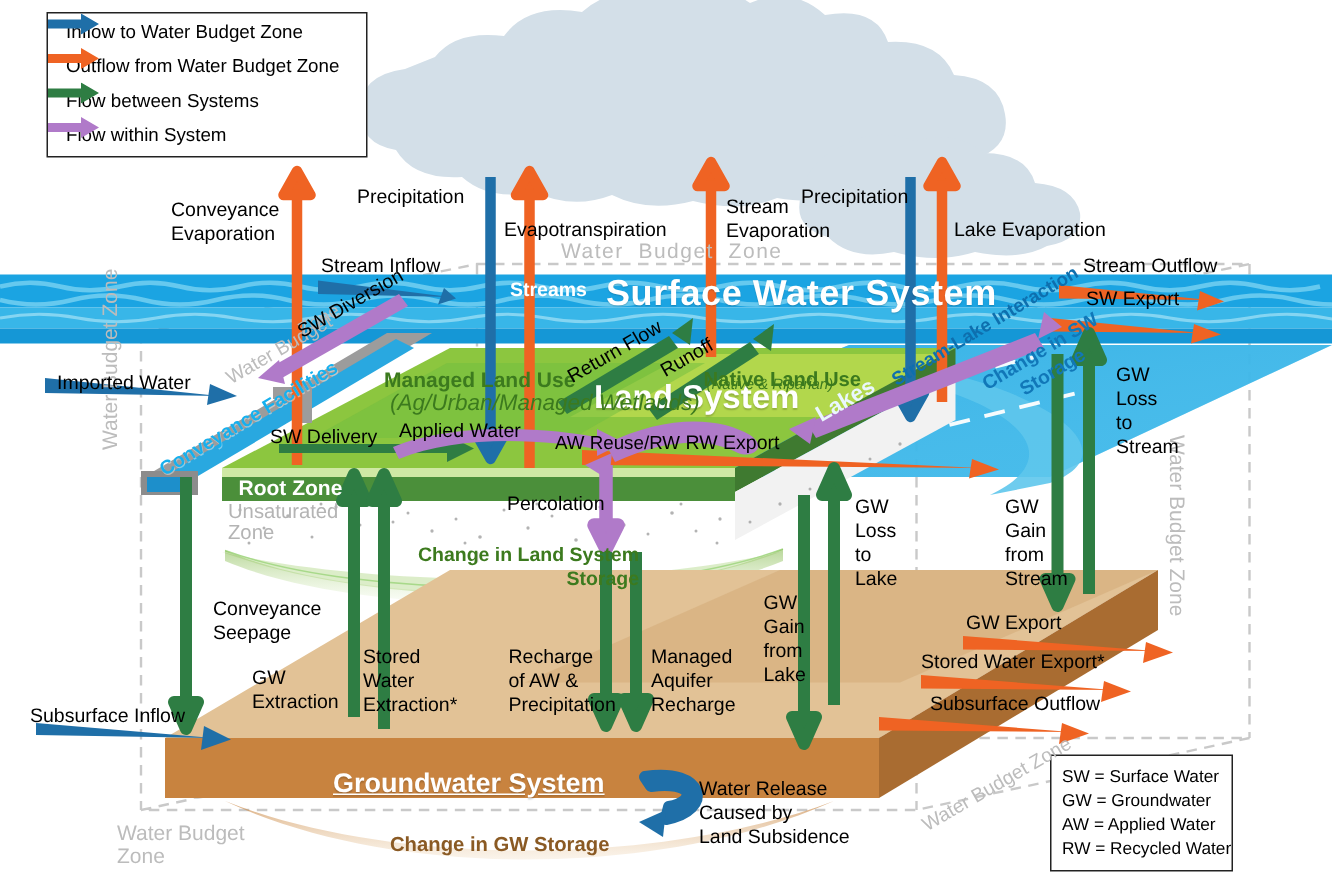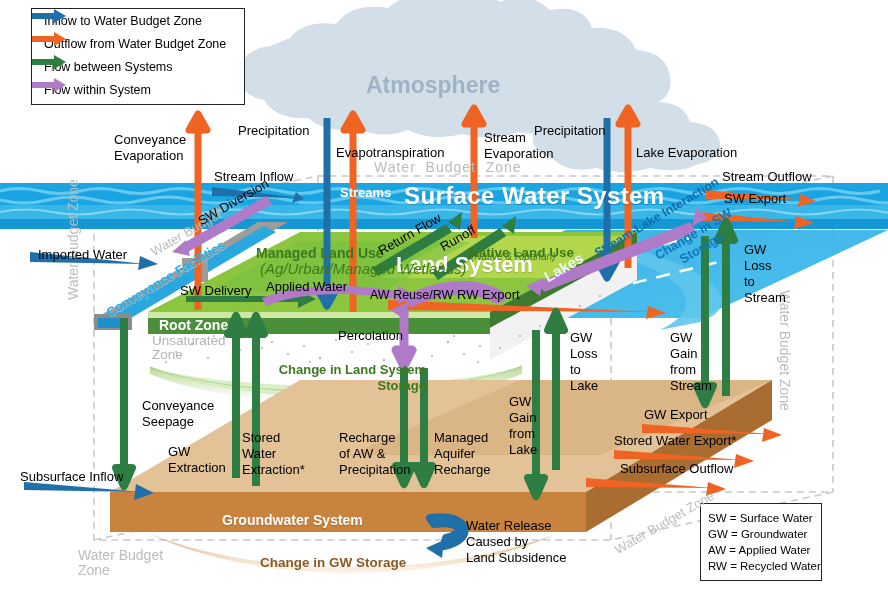--- a/index.html
+++ b/index.html
@@ -325,24 +325,23 @@
     </div>
   </div>
 
   <div id="abbr">
     <div>SW = Surface Water</div>
     <div>GW = Groundwater</div>
     <div>AW = Applied Water</div>
     <div>RW = Recycled Water</div>
   </div>
 
-  <div class="sysname" style="left:366px;top:72px;font-size:23px;color:#9fb3c4;">Atmosphere</div>
   <div class="sysname" style="left:396px;top:252px;font-size:22px;text-shadow:0 1px 1px rgba(0,0,0,.18);">Land System</div>
   <div class="sysname" style="left:404px;top:182px;font-size:24px;letter-spacing:0.4px;text-shadow:0 1px 1px rgba(0,0,0,.18);">Surface Water System</div>
-  <div class="sysname" style="left:222px;top:512px;font-size:14px;text-shadow:0 1px 1px rgba(0,0,0,.18);">Groundwater System</div>
+  <div class="sysname" style="left:222px;top:512px;font-size:18px;text-shadow:0 1px 1px rgba(0,0,0,.18);text-decoration:underline;">Groundwater System</div>
 
   <div class="ghost" style="left:374px;top:160px;letter-spacing:1px;">Water  Budget  Zone</div>
   <div class="ghost" style="left:66px;top:300px;transform:rotate(-90deg);transform-origin:left top;white-space:nowrap;">Water Budget Zone</div>
   <div class="ghost" style="left:78px;top:548px;"><span>Water Budget
 Zone</span></div>
   <div class="ghost" style="left:792px;top:290px;transform:rotate(90deg);transform-origin:left top;white-space:nowrap;">Water Budget Zone</div>
   <div class="ghost" style="left:148px;top:246px;transform:rotate(-30deg);transform-origin:left top;white-space:nowrap;font-size:13px;">Water  Budget</div>
   <div class="ghost" style="left:196px;top:214px;transform:rotate(-30deg);transform-origin:left top;white-space:nowrap;font-size:13px;">Zone</div>
   <div class="ghost" style="left:612px;top:544px;transform:rotate(-30deg);transform-origin:left top;white-space:nowrap;font-size:13px;">Water Budget Zone</div>
 

